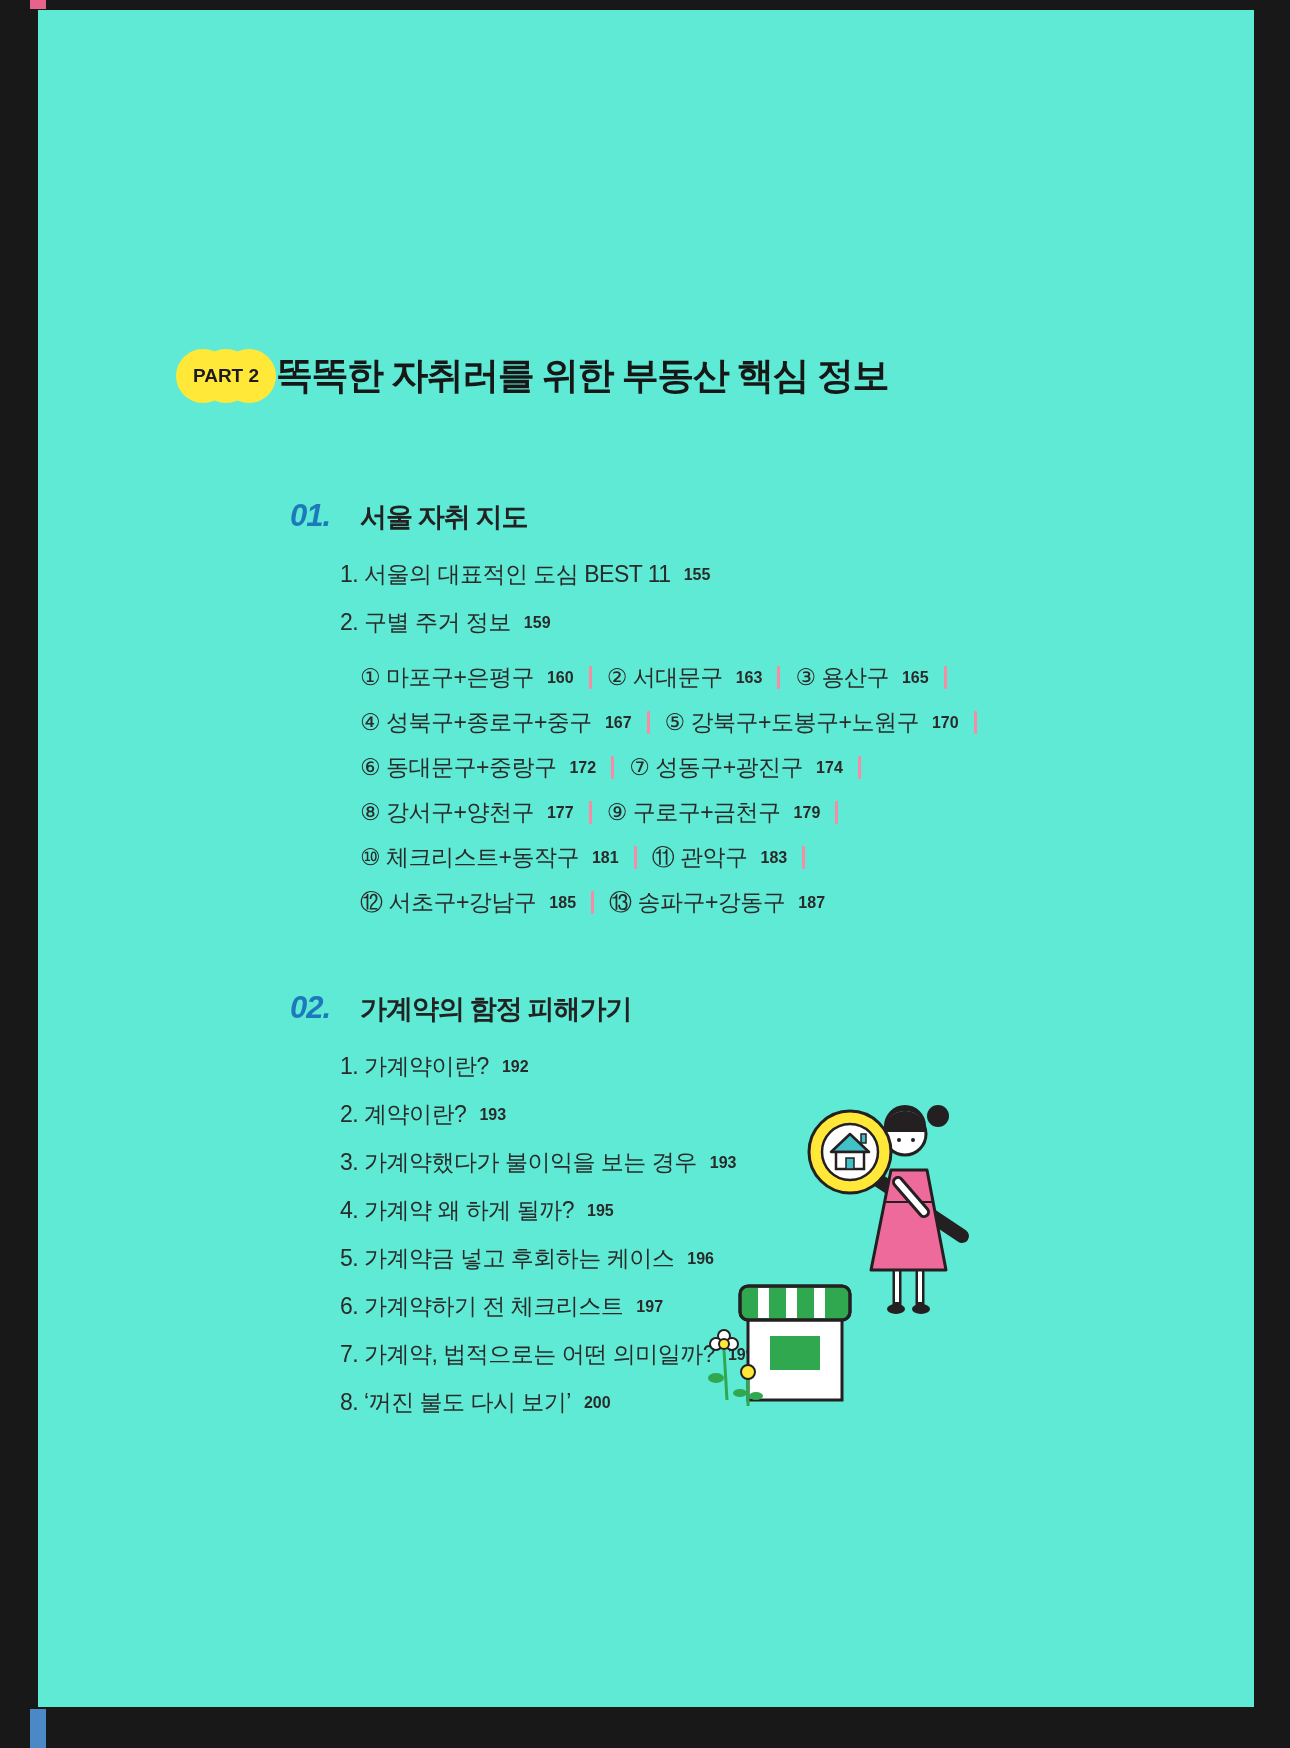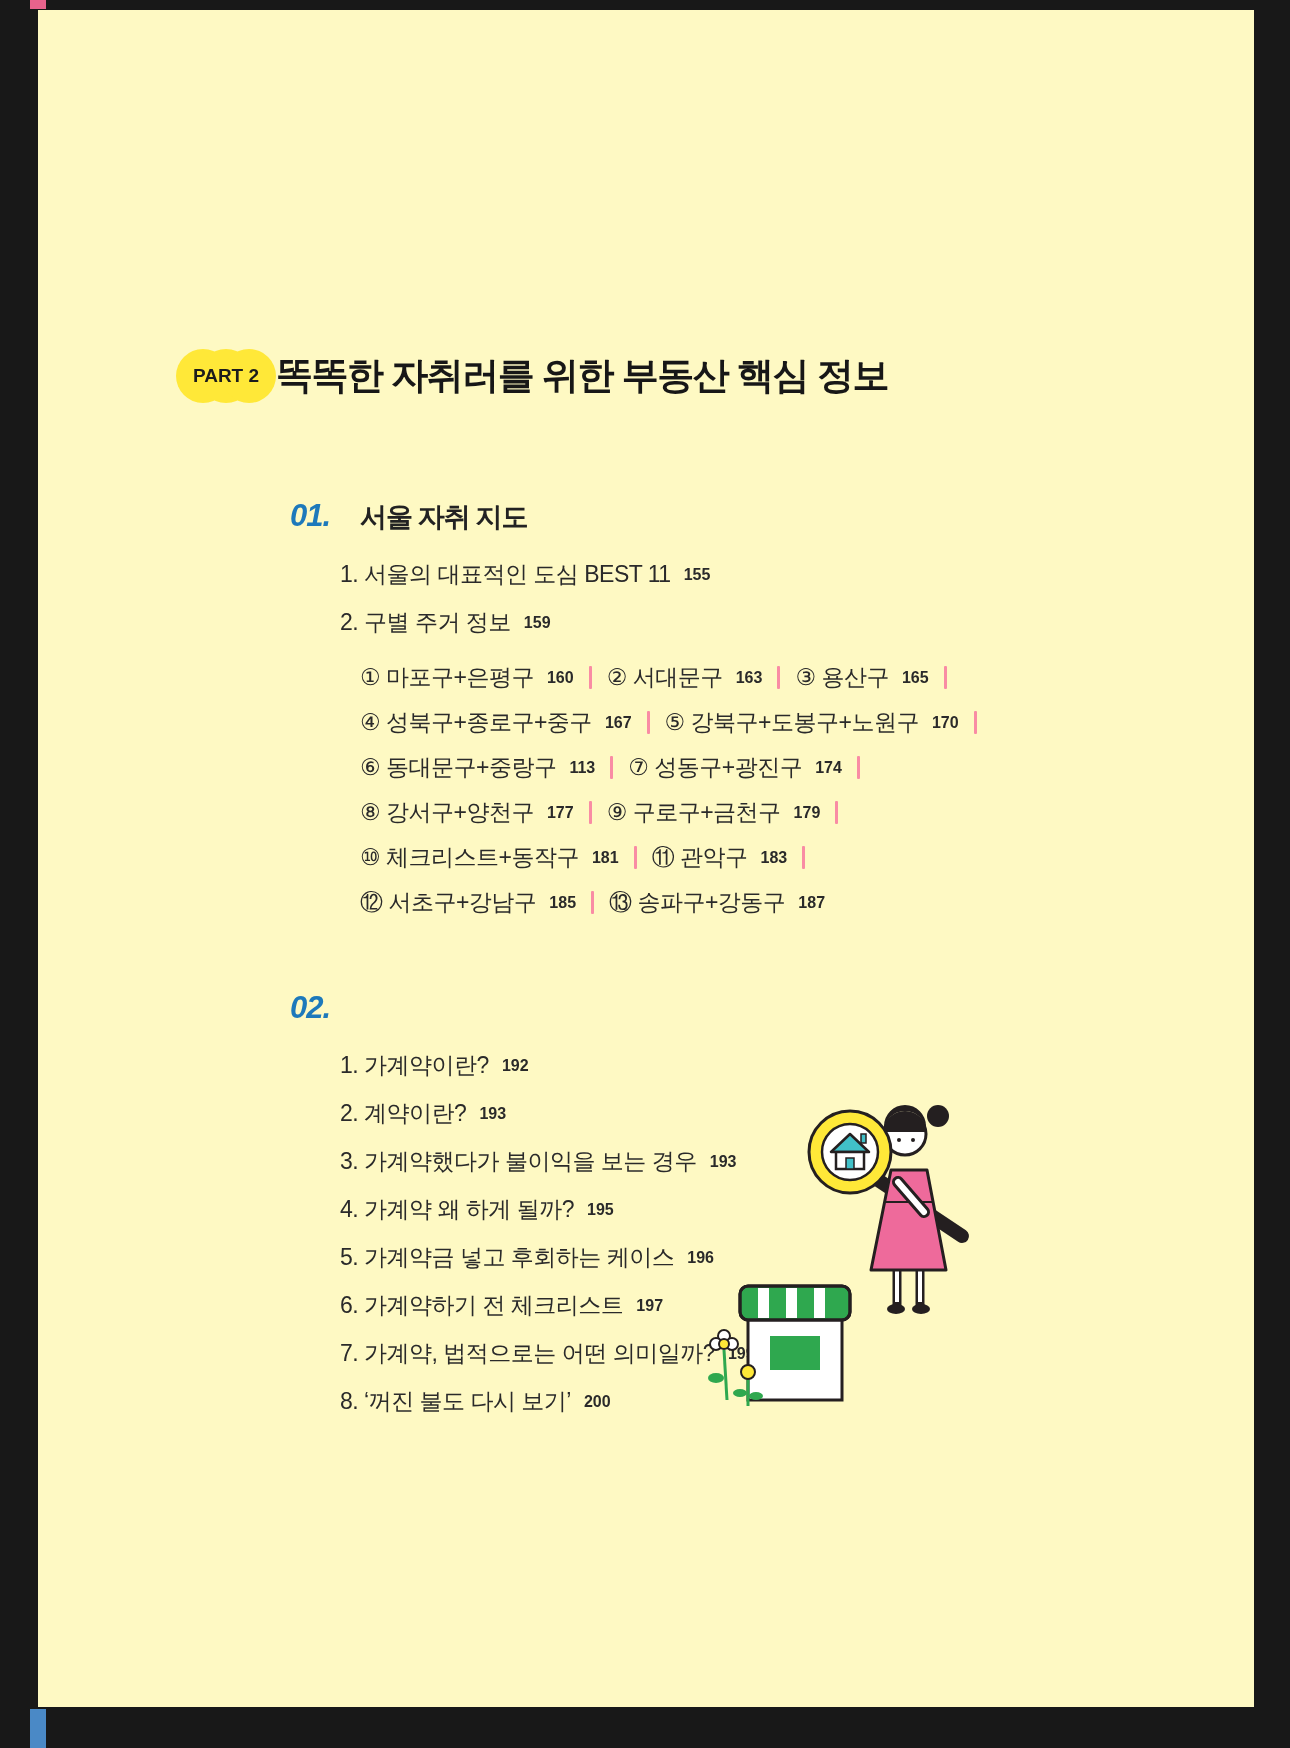--- a/index.html
+++ b/index.html
@@ -4,21 +4,21 @@
 <style>
   html,body{margin:0;padding:0;}
   body{
     width:1290px;height:1748px;position:relative;
     background:#181818;overflow:hidden;
     font-family:"Liberation Sans","DejaVu Sans",sans-serif;
     -webkit-font-smoothing:antialiased;
   }
   .page{
     position:absolute;left:38px;top:10px;width:1216px;height:1697px;
-    background:#fef9c3;
+    background:#5eead4;
   }
   .edge-mark{position:absolute;}
   .edge-top{left:30px;top:0;width:16px;height:9px;background:#E8638C;}
   .edge-bottom{left:30px;top:1709px;width:16px;height:39px;background:#4A89C6;}
 
   
   .header{position:absolute;left:138px;top:338px;display:flex;align-items:center;}
   .badge{position:relative;width:100px;height:56px;flex:0 0 auto;}
   .badge .blob{position:absolute;top:1px;width:54px;height:54px;border-radius:50%;background:#FFE838;}
   .badge .b1{left:0;} .badge .b2{left:23px;} .badge .b3{left:46px;}
@@ -86,37 +86,38 @@
       <span>2. 구별 주거 정보</span><span class="pagenum">159</span>
     </div>
     <div class="district-block">
       <div class="district-line">
         <span>① 마포구+은평구</span><span class="pagenum">160</span><span class="vbar"></span><span>② 서대문구</span><span class="pagenum">163</span><span class="vbar"></span><span>③ 용산구</span><span class="pagenum">165</span><span class="vbar"></span>
       </div>
       <div class="district-line">
         <span>④ 성북구+종로구+중구</span><span class="pagenum">167</span><span class="vbar"></span><span>⑤ 강북구+도봉구+노원구</span><span class="pagenum">170</span><span class="vbar"></span>
       </div>
       <div class="district-line">
-        <span>⑥ 동대문구+중랑구</span><span class="pagenum">113</span><span class="vbar"></span><span>⑦ 성동구+광진구</span><span class="pagenum">174</span><span class="vbar"></span>
+        <span>⑥ 동대문구+중랑구</span><span class="pagenum">172</span><span class="vbar"></span><span>⑦ 성동구+광진구</span><span class="pagenum">174</span><span class="vbar"></span>
       </div>
       <div class="district-line">
         <span>⑧ 강서구+양천구</span><span class="pagenum">177</span><span class="vbar"></span><span>⑨ 구로구+금천구</span><span class="pagenum">179</span><span class="vbar"></span>
       </div>
       <div class="district-line">
         <span>⑩ 체크리스트+동작구</span><span class="pagenum">181</span><span class="vbar"></span><span>⑪ 관악구</span><span class="pagenum">183</span><span class="vbar"></span>
       </div>
       <div class="district-line">
         <span>⑫ 서초구+강남구</span><span class="pagenum">185</span><span class="vbar"></span><span>⑬ 송파구+강동구</span><span class="pagenum">187</span>
       </div>
     </div>
   </div>
 
   <div class="section" style="top:980px;">
     <div class="sec-head">
       <span class="sec-num">02.</span>
+      <span class="sec-title">가계약의 함정 피해가기</span>
     </div>
     <div class="toc-item"><span>1. 가계약이란?</span><span class="pagenum">192</span></div>
     <div class="toc-item"><span>2. 계약이란?</span><span class="pagenum">193</span></div>
     <div class="toc-item"><span>3. 가계약했다가 불이익을 보는 경우</span><span class="pagenum">193</span></div>
     <div class="toc-item"><span>4. 가계약 왜 하게 될까?</span><span class="pagenum">195</span></div>
     <div class="toc-item"><span>5. 가계약금 넣고 후회하는 케이스</span><span class="pagenum">196</span></div>
     <div class="toc-item"><span>6. 가계약하기 전 체크리스트</span><span class="pagenum">197</span></div>
     <div class="toc-item"><span>7. 가계약, 법적으로는 어떤 의미일까?</span><span class="pagenum">199</span></div>
     <div class="toc-item"><span>8. ‘꺼진 불도 다시 보기’</span><span class="pagenum">200</span></div>
   </div>

